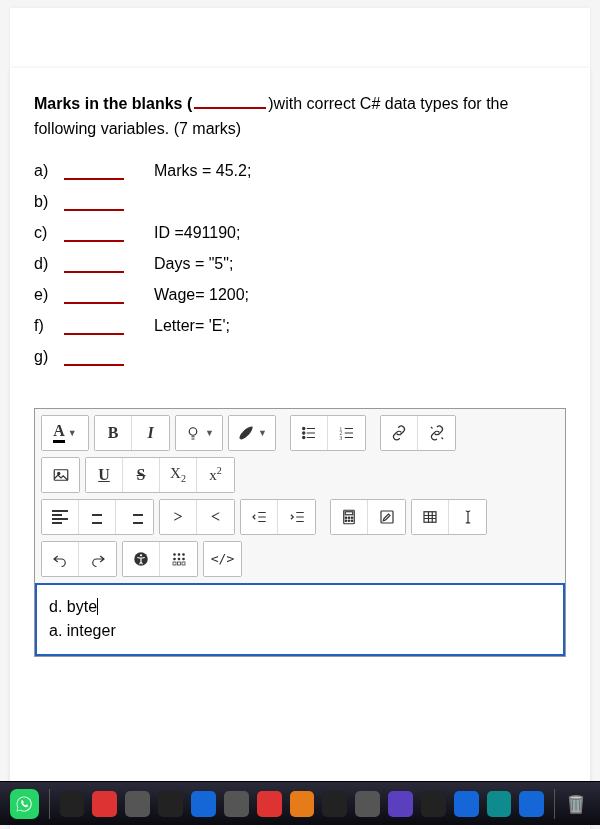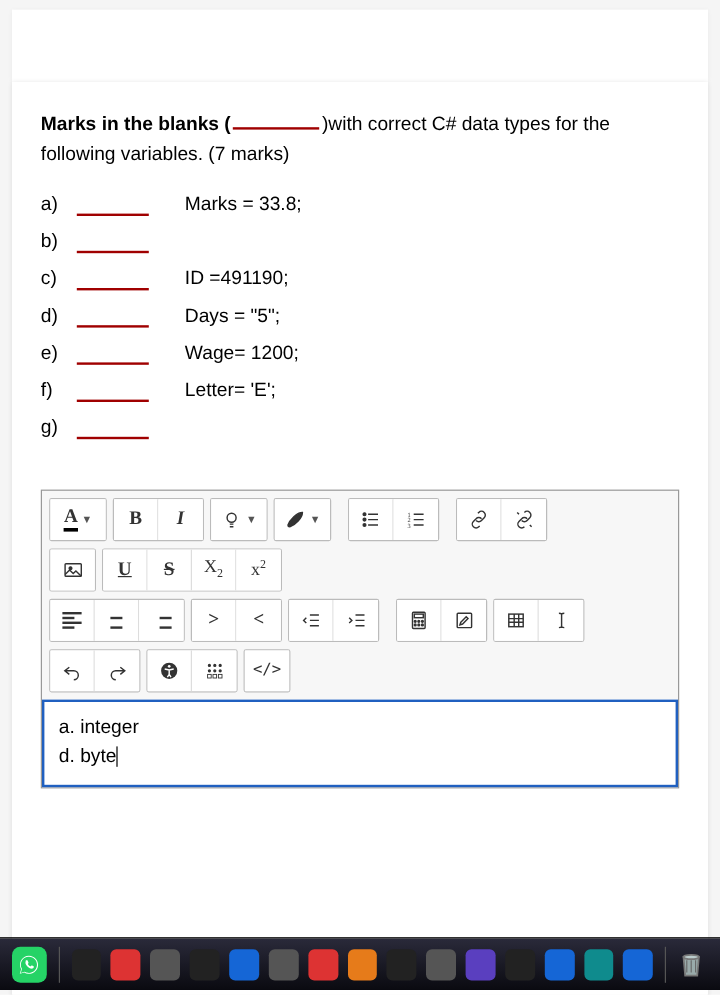--- a/index.html
+++ b/index.html
@@ -137,21 +137,21 @@
 <div class="page">
   <div class="content">
     <p class="prompt">
       <b>Marks in the blanks (</b><span class="blank-inline"></span><span>)with correct C# data types for the following variables. (7 marks)</span>
     </p>
 
     <div class="items">
       <div class="item-row">
         <span class="item-label">a)</span>
         <span class="item-blank"></span>
-        <span class="item-code">Marks = 33.8;</span>
+        <span class="item-code">Marks = 45.2;</span>
       </div>
       <div class="item-row">
         <span class="item-label">b)</span>
         <span class="item-blank"></span>
       </div>
       <div class="item-row">
         <span class="item-label">c)</span>
         <span class="item-blank"></span>
         <span class="item-code">ID =491190;</span>
       </div>
@@ -391,22 +391,22 @@
           </div>
           <div class="tb-group">
             <div class="tb-btn">
                 <span style="font-family:monospace; font-size:13px;">&lt;/&gt;</span>
               </div>
           </div>
         </div>
 
       </div>
       <div class="editor-body">
+        <div><span>d. byte</span><span class="cursor"></span></div>
         <div>a. integer</div>
-        <div><span>d. byte</span><span class="cursor"></span></div>
       </div>
     </div>
 
   </div>
 </div>
 
 <div class="dock">
   <div class="dock-item whatsapp">
     <svg viewBox="0 0 24 24">
         <path d="M12 2a10 10 0 0 0-8.5 15L2 22l5-1.5A10 10 0 1 0 12 2z" fill="#fff" stroke="none"></path>

